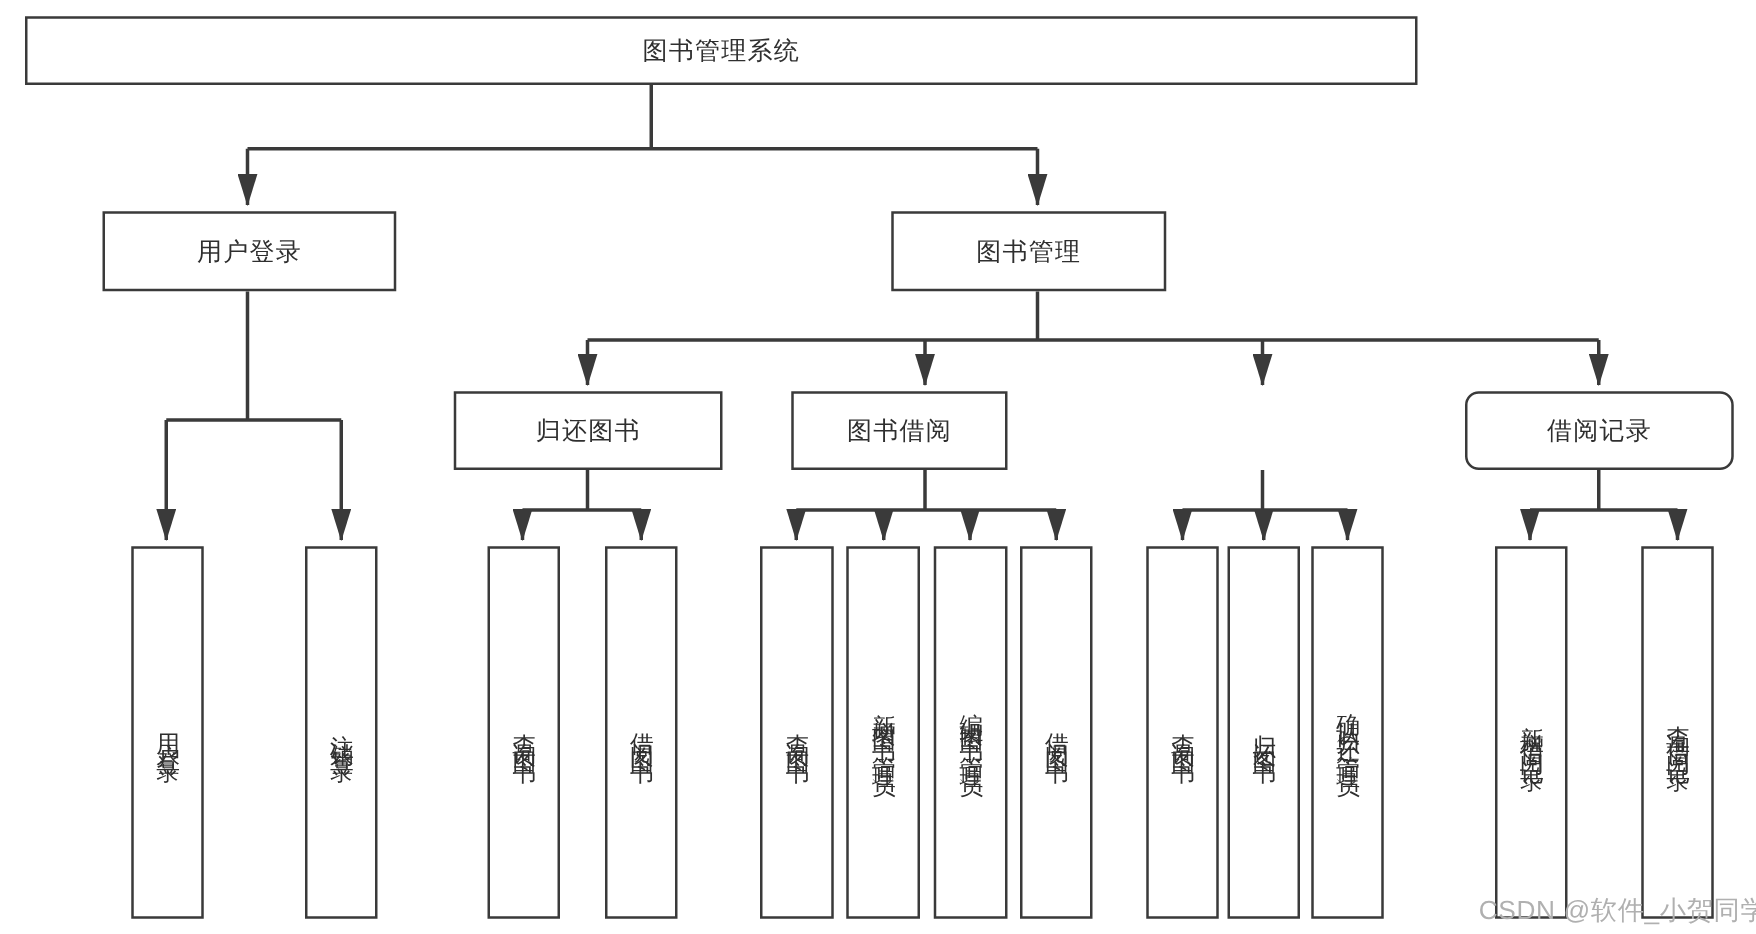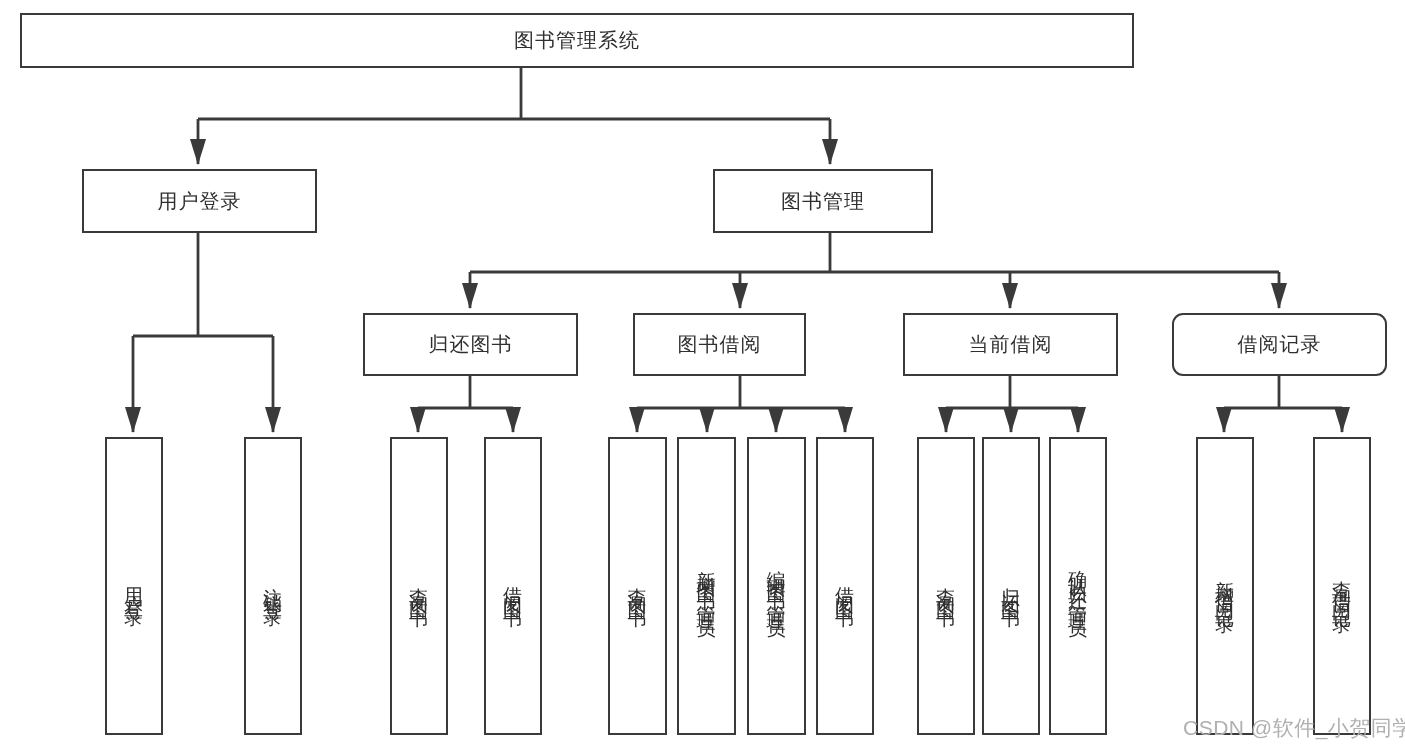--- a/index.html
+++ b/index.html
@@ -108,21 +108,20 @@
     </g>
   </svg>
 
   <div class="node hnode" style="left:20px; top:13px; width:1114px; height:55px;">图书管理系统</div>
 
   <div class="node hnode" style="left:82px; top:169px; width:235px; height:64px;">用户登录</div>
   <div class="node hnode" style="left:713px; top:169px; width:220px; height:64px;">图书管理</div>
 
   <div class="node hnode" style="left:363px; top:313px; width:215px; height:63px;">归还图书</div>
   <div class="node hnode" style="left:633px; top:313px; width:173px; height:63px;">图书借阅</div>
-  <div class="node hnode" style="left:903px; top:313px; width:215px; height:63px;">当前借阅</div>
   <div class="node hnode" style="left:1172px; top:313px; width:215px; height:63px;border-radius:11px;">借阅记录</div>
 
   <div class="node vnode" style="left:105px; top:437px; width:58px; height:298px;">用户登录</div>
   <div class="node vnode" style="left:244px; top:437px; width:58px; height:298px;">注销登录</div>
 
   <div class="node vnode" style="left:390px; top:437px; width:58px; height:298px;">查询图书</div>
   <div class="node vnode" style="left:484px; top:437px; width:58px; height:298px;">借阅图书</div>
 
   <div class="node vnode" style="left:608px; top:437px; width:59px; height:298px;">查询图书</div>
   <div class="node vnode" style="left:677px; top:437px; width:59px; height:298px;">新增图书（管理员）</div>

